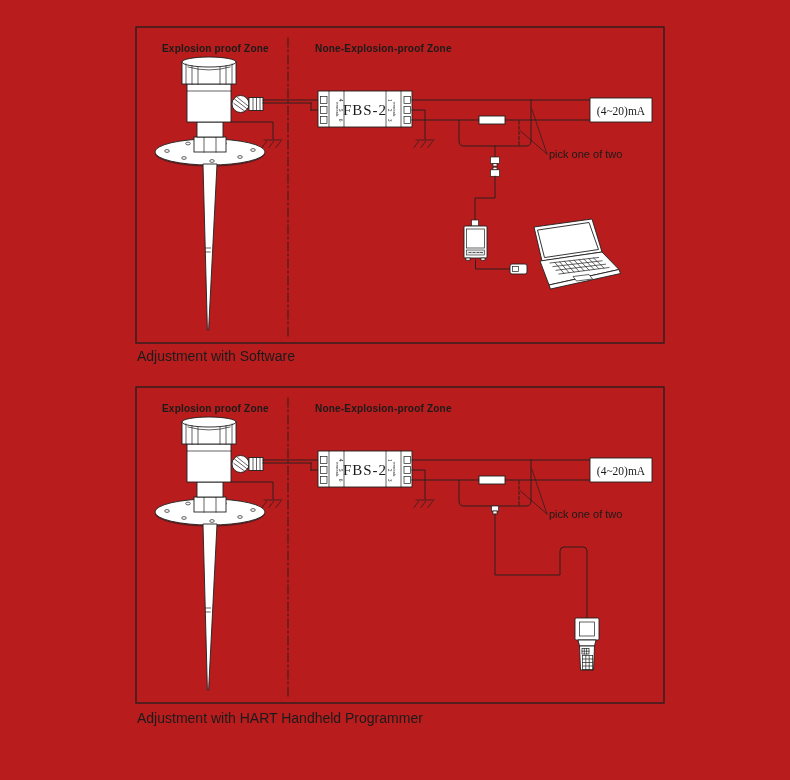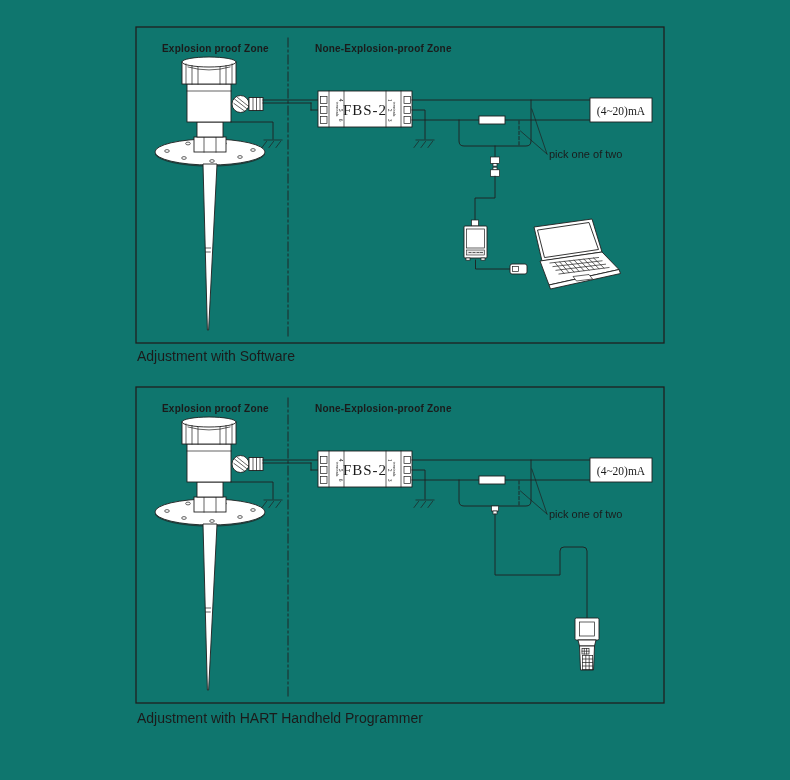--- a/index.html
+++ b/index.html
@@ -1,16 +1,16 @@
 <!DOCTYPE html>
 <html><head>
 <meta charset="utf-8">
 <style>
   html,body{margin:0;padding:0;background:#ffffff;}
-  .stage{position:relative;width:790px;height:780px;background:#0f766e;margin:0 auto;}
+  .stage{position:relative;width:790px;height:780px;background:#b91c1c;margin:0 auto;}
   svg{display:block;}
   .ln{stroke:#1f1f1f;stroke-width:.9;fill:none;stroke-linecap:square;}
   .thin{stroke-width:.7;}
   .fw{fill:#ffffff;stroke:#1f1f1f;stroke-width:.9;}
   .fw7{fill:#ffffff;stroke:#1f1f1f;stroke-width:.7;}
   .border{fill:none;stroke:#1f1f1f;stroke-width:1.3;}
   .dashdot{stroke-dasharray:9 3 2 3;}
   .dash{stroke-dasharray:3 2.2;}
   text{fill:#1b1b1b;font-family:"Liberation Sans",sans-serif;}
   .zone{font-size:10px;font-weight:bold;letter-spacing:.2px;}

